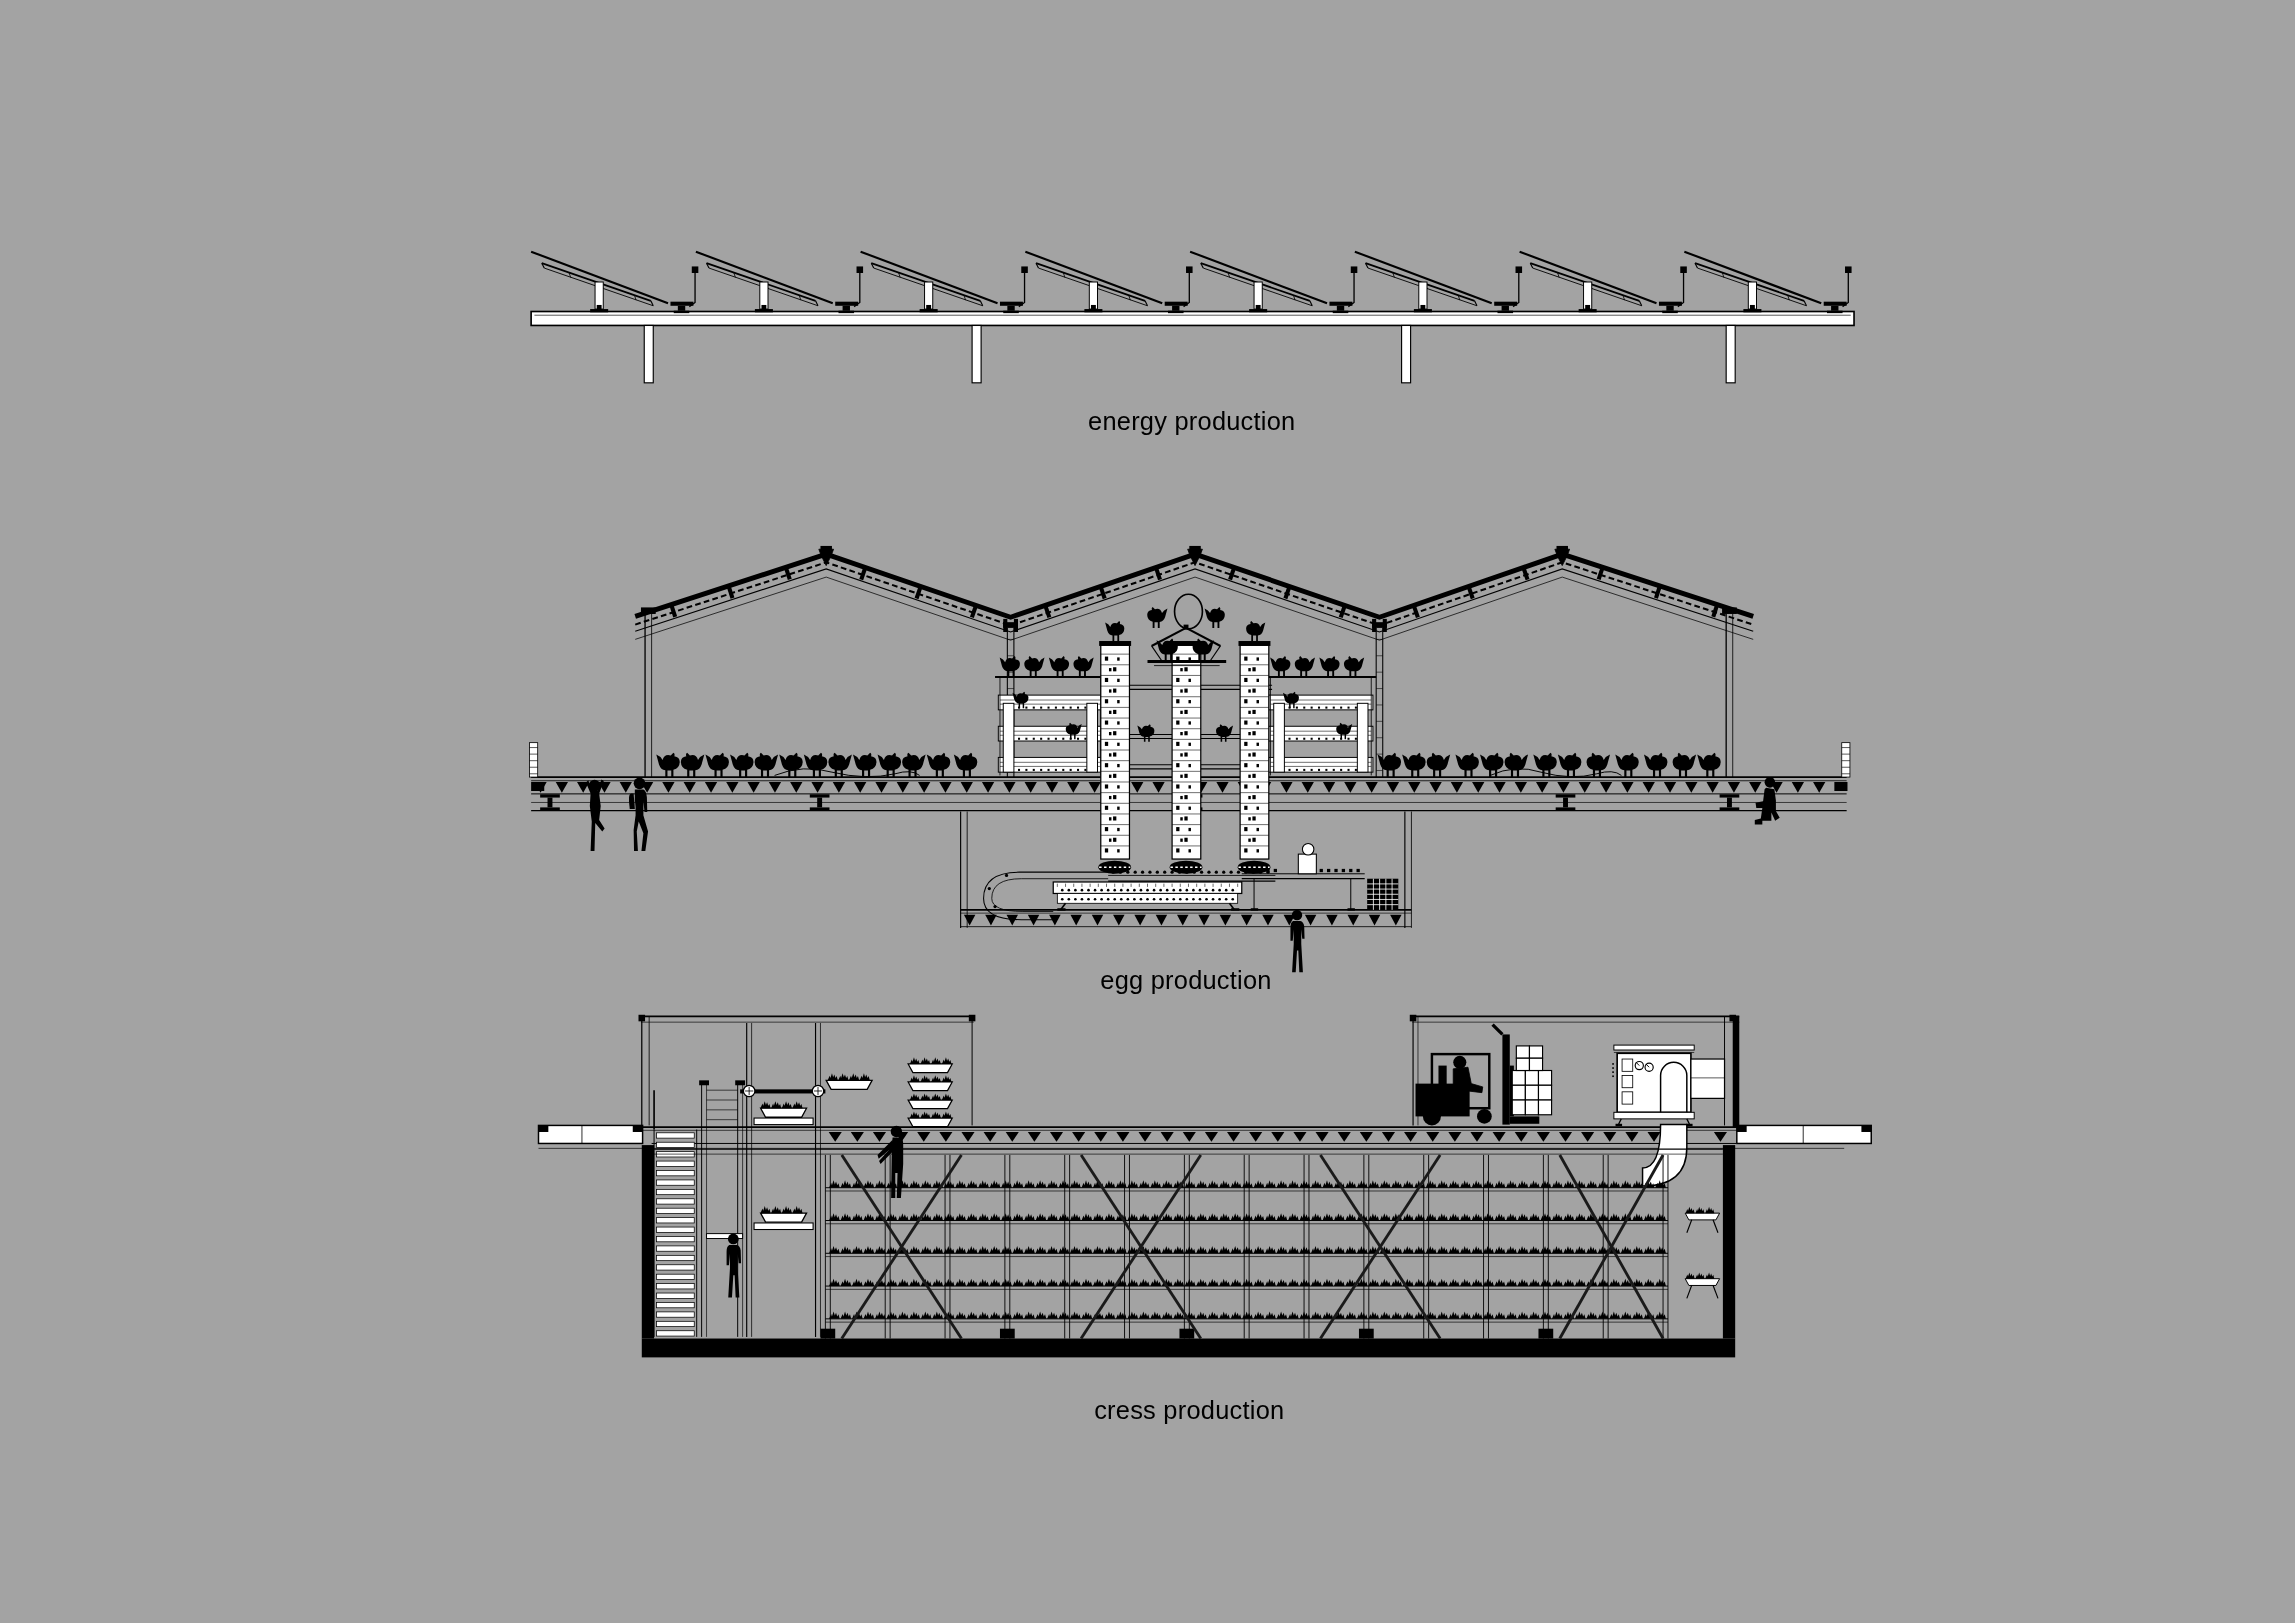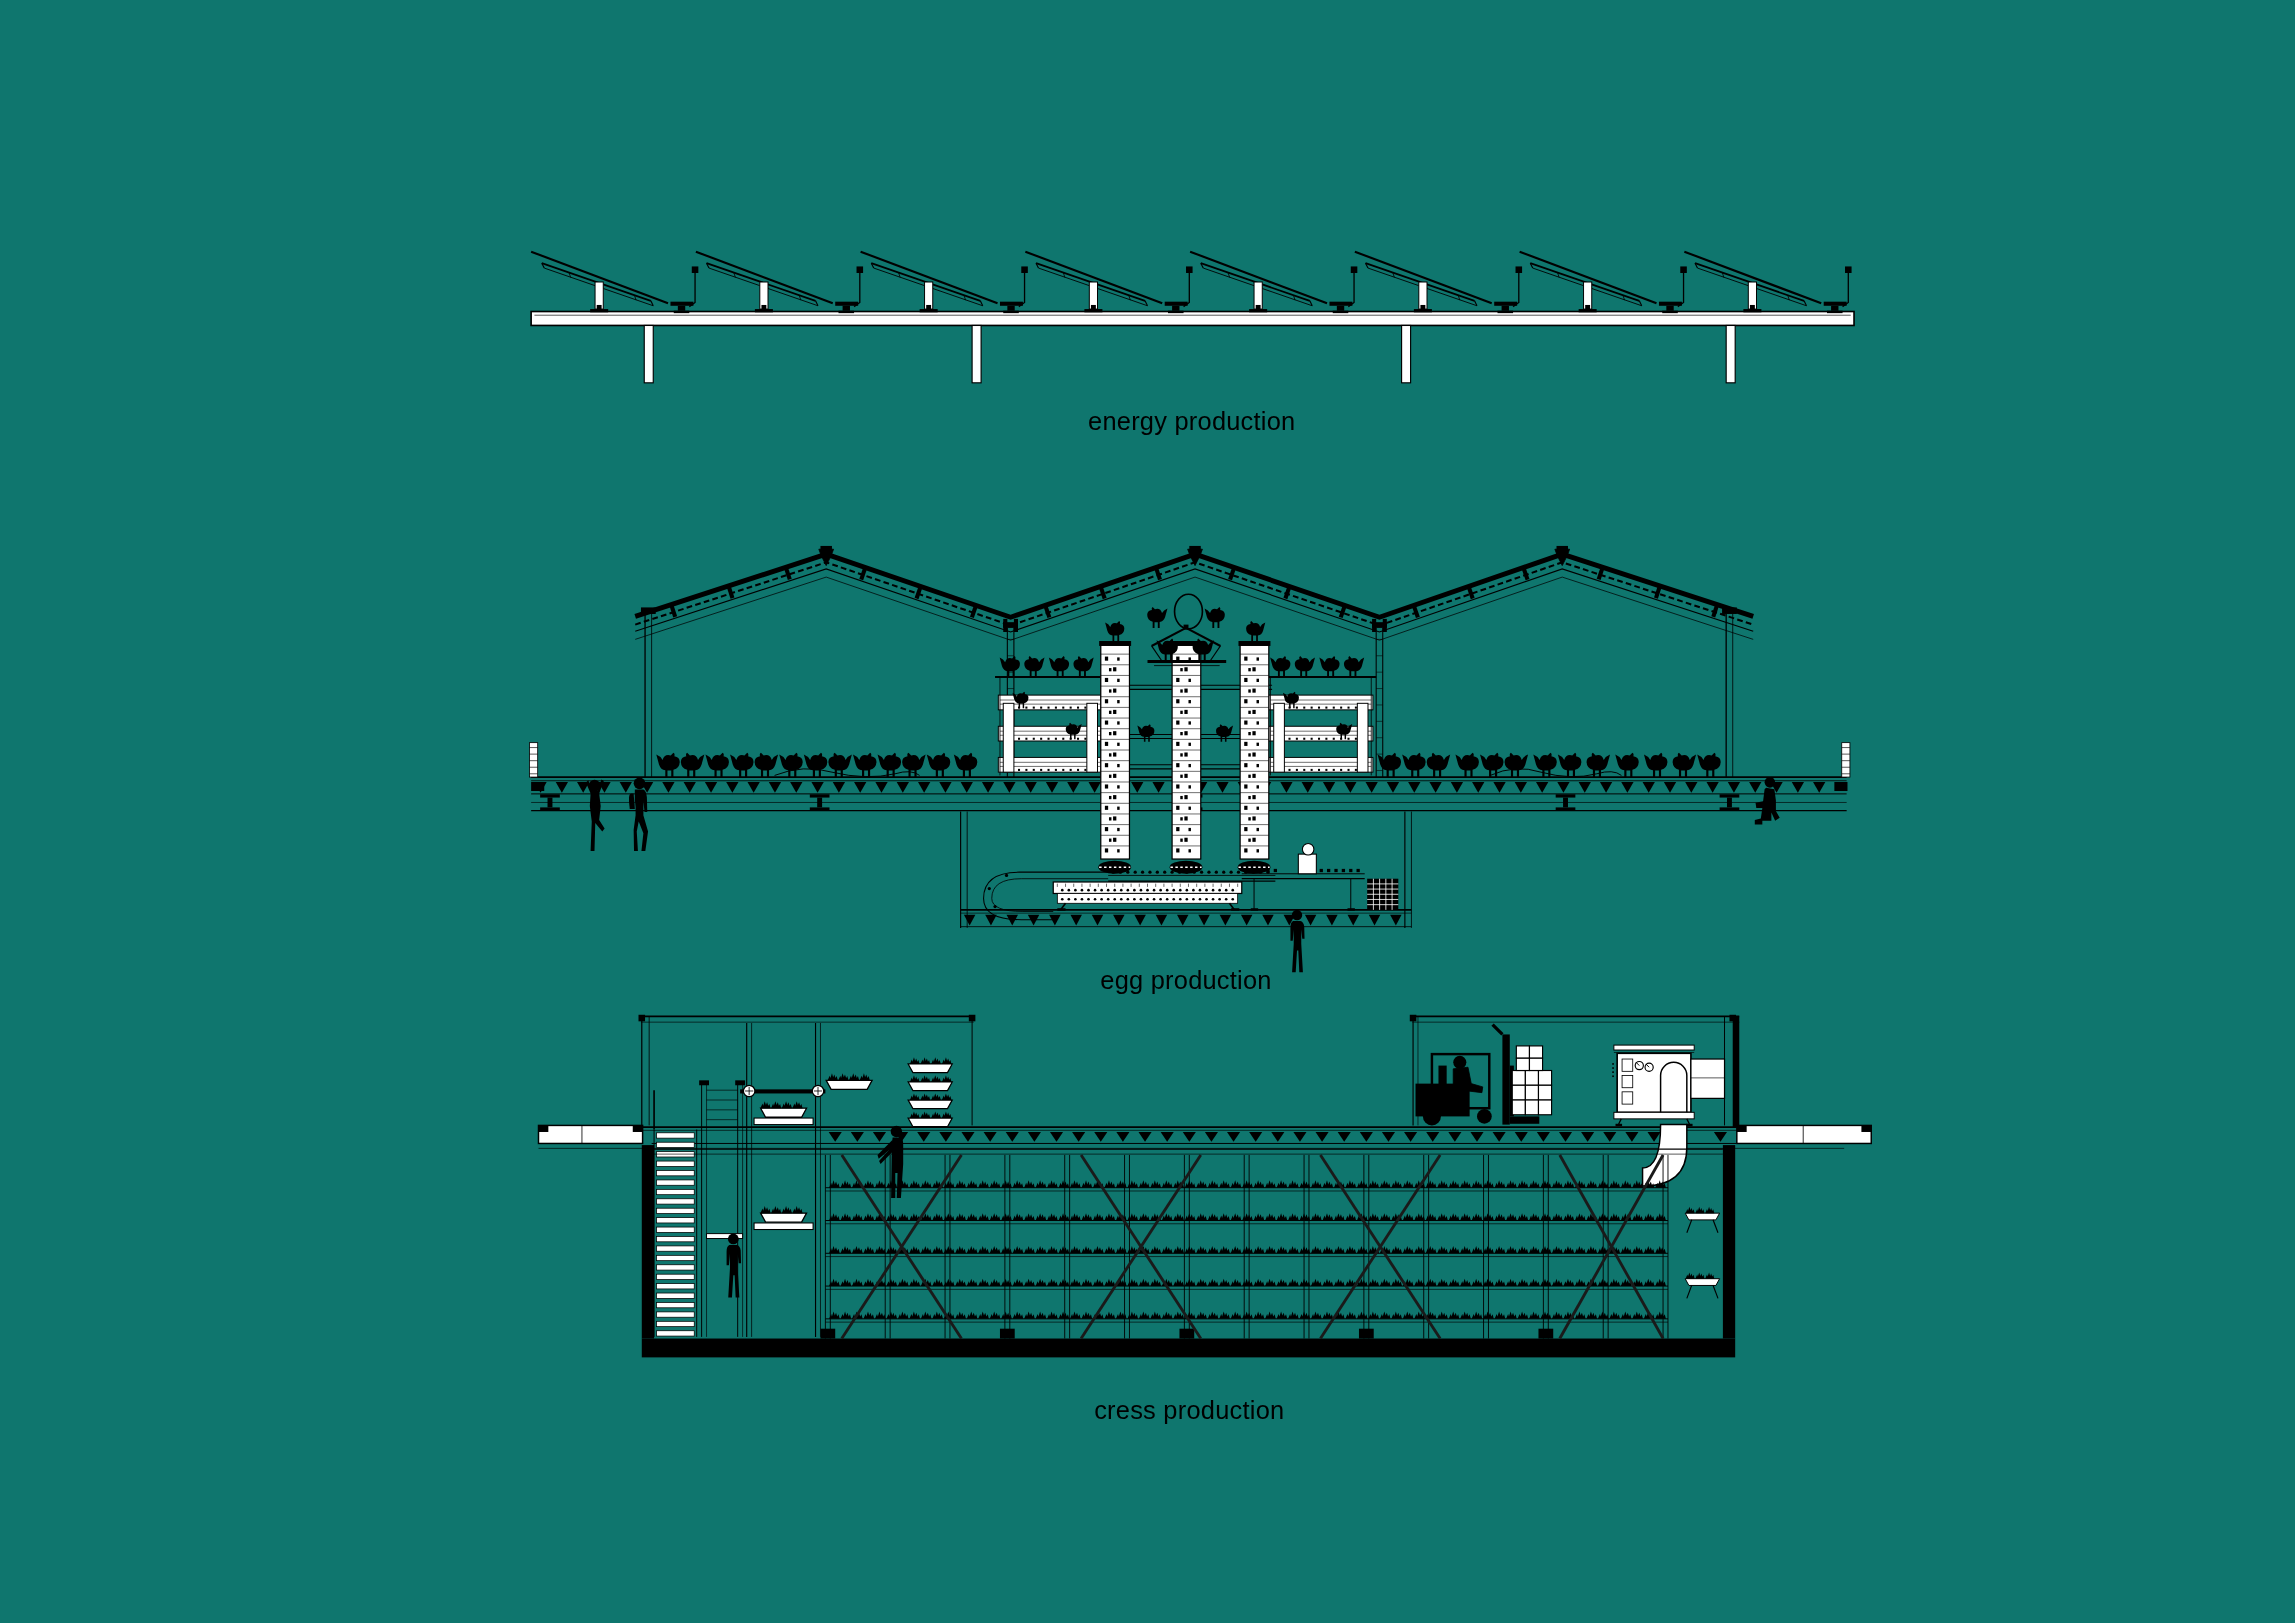--- a/index.html
+++ b/index.html
@@ -1,17 +1,17 @@
 <!DOCTYPE html>
 <html style="font-size:13px"><head>
 <meta charset="utf-8">
 <style>
   html,body{margin:0;padding:0;background:#ffffff;}
   body{width:2295px;height:1623px;position:relative;font-family:"Liberation Sans",sans-serif;}
-  .sheet{position:absolute;inset:0;background:#0f766e;}
+  .sheet{position:absolute;inset:0;background:#a3a3a3;}
   svg{display:block;width:2295px;height:1623px;}
   .lbl{font-family:"Liberation Sans",sans-serif;font-size:31px;fill:#000;letter-spacing:.3px;}
 </style>
 </head>
 <body>
 
 <div class="sheet">
 <svg id="dwg" viewBox="0 0 2800 1980" xmlns="http://www.w3.org/2000/svg">
   <defs>
     <g id="chick">

